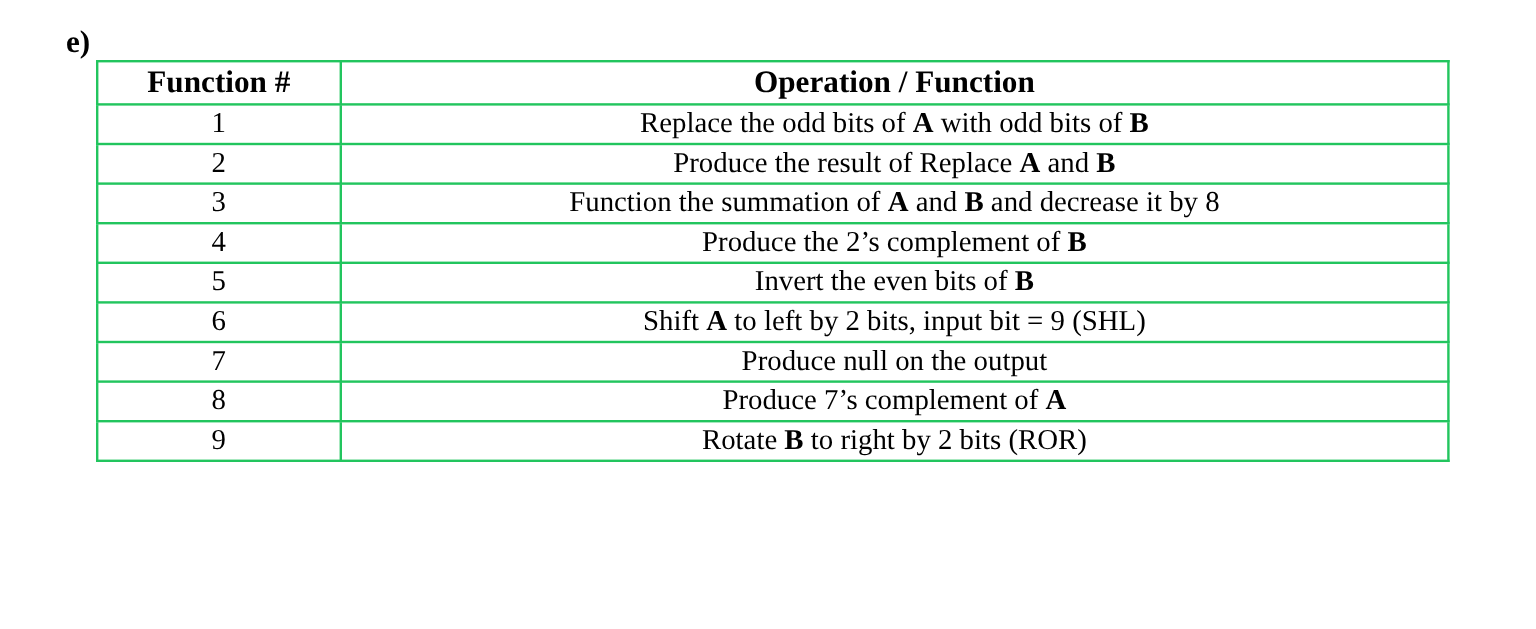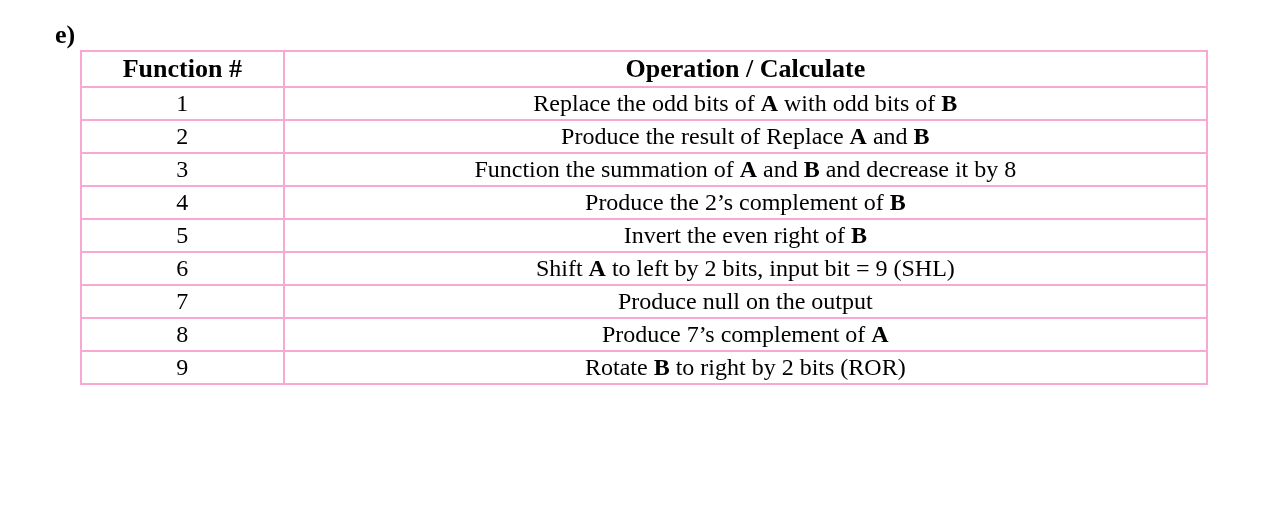--- a/index.html
+++ b/index.html
@@ -15,21 +15,21 @@
       font-size: 26px;
       margin-bottom: 0px;
       margin-left: 15px;
     }
     table {
       border-collapse: collapse;
       width: 94%;
       margin-left: 40px;
     }
     th, td {
-      border: 2px solid #f9a8d4;
+      border: 2px solid #22c55e;
       text-align: center;
       padding: 2px 4px;
       font-weight: normal;
     }
     th {
       font-weight: bold;
       font-size: 26px;
     }
     .col-func {
       width: 18%;
@@ -43,21 +43,21 @@
   </style>
 </head>
 <body>
 
 <div class="label">e)</div>
 
 <table>
   <thead>
     <tr>
       <th class="col-func">Function #</th>
-      <th class="col-op">Operation / Calculate</th>
+      <th class="col-op">Operation / Function</th>
     </tr>
   </thead>
   <tbody id="tbody">
   <tr>
         <td>1</td>
         <td><span>Replace the odd bits of </span><span class="bold">A</span><span> with odd bits of </span><span class="bold">B</span></td>
       </tr>
       <tr>
         <td>2</td>
         <td><span>Produce the result of Replace </span><span class="bold">A</span><span> and </span><span class="bold">B</span></td>
@@ -65,21 +65,21 @@
       <tr>
         <td>3</td>
         <td><span>Function the summation of </span><span class="bold">A</span><span> and </span><span class="bold">B</span><span> and decrease it by 8</span></td>
       </tr>
       <tr>
         <td>4</td>
         <td><span>Produce the 2’s complement of </span><span class="bold">B</span></td>
       </tr>
       <tr>
         <td>5</td>
-        <td><span>Invert the even right of </span><span class="bold">B</span></td>
+        <td><span>Invert the even bits of </span><span class="bold">B</span></td>
       </tr>
       <tr>
         <td>6</td>
         <td><span>Shift </span><span class="bold">A</span><span> to left by 2 bits, input bit = 9 (SHL)</span></td>
       </tr>
       <tr>
         <td>7</td>
         <td><span>Produce null on the output</span></td>
       </tr>
       <tr>

